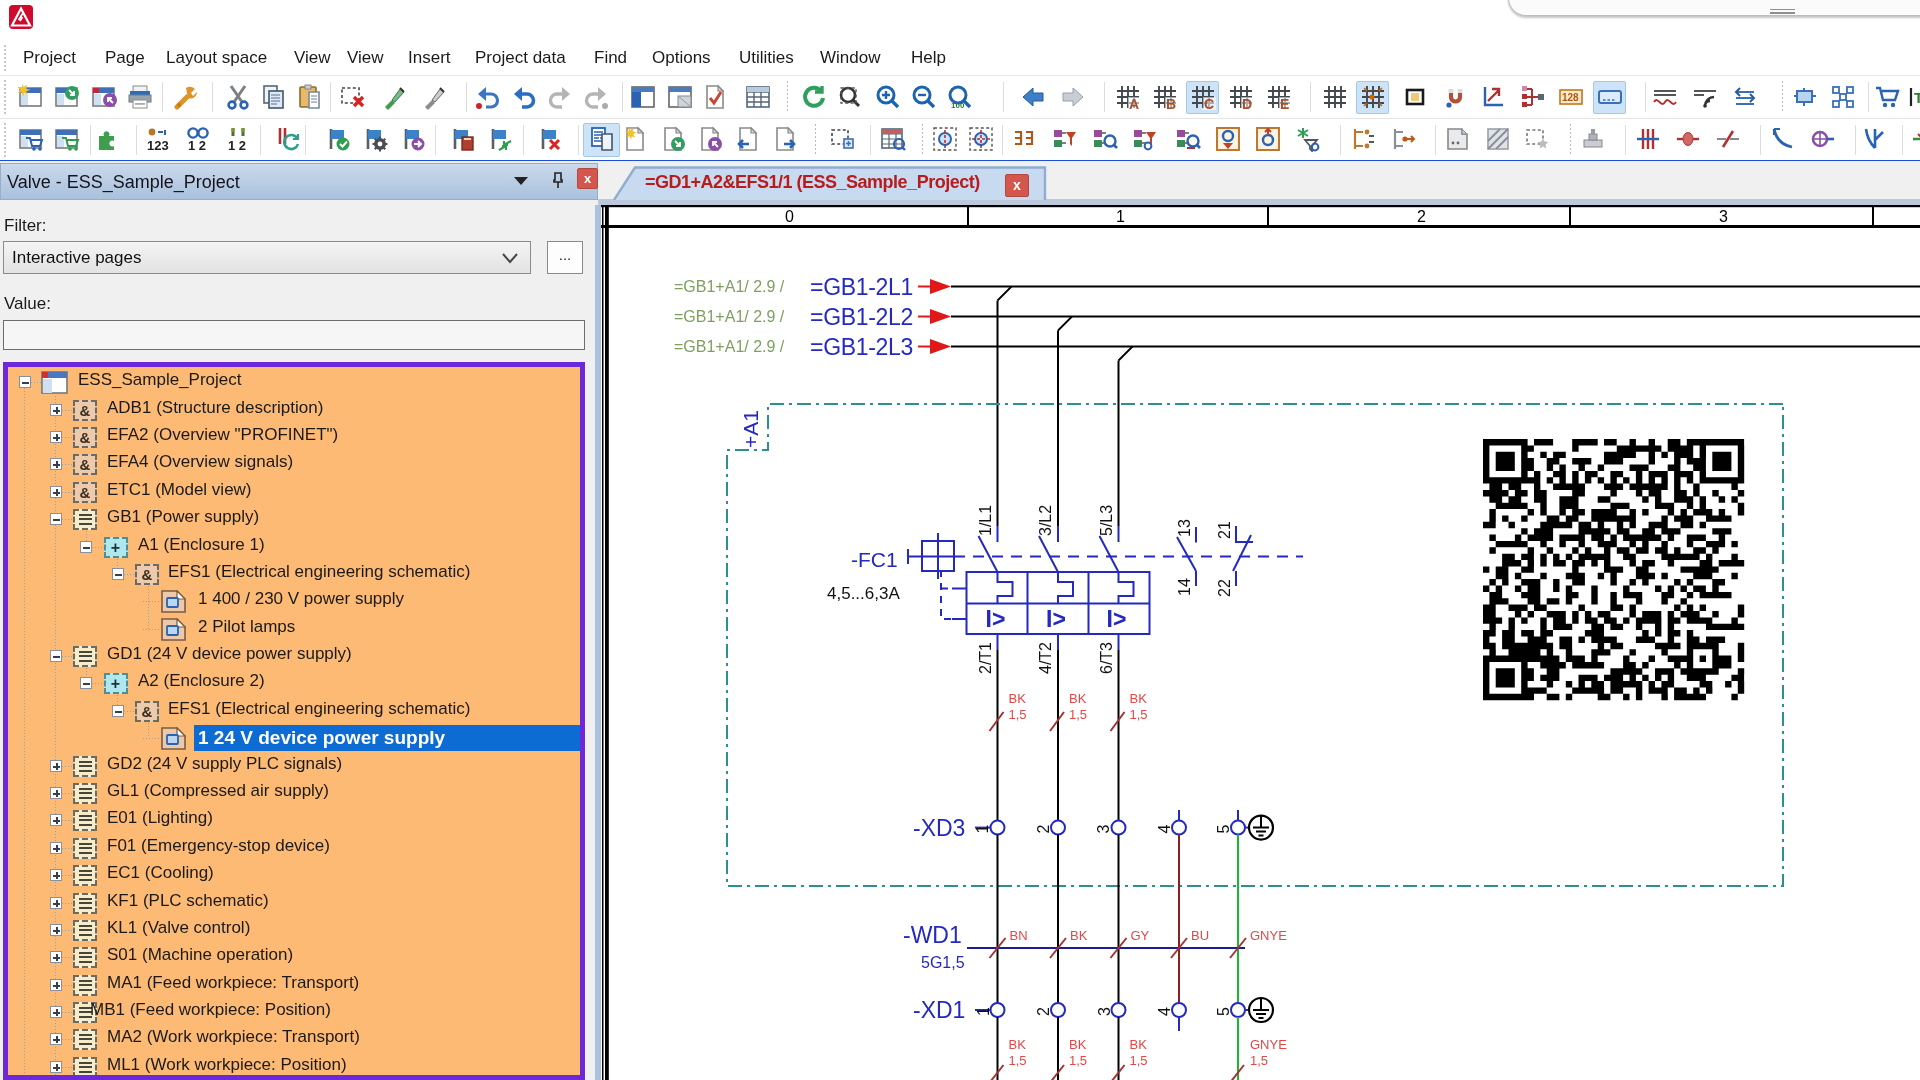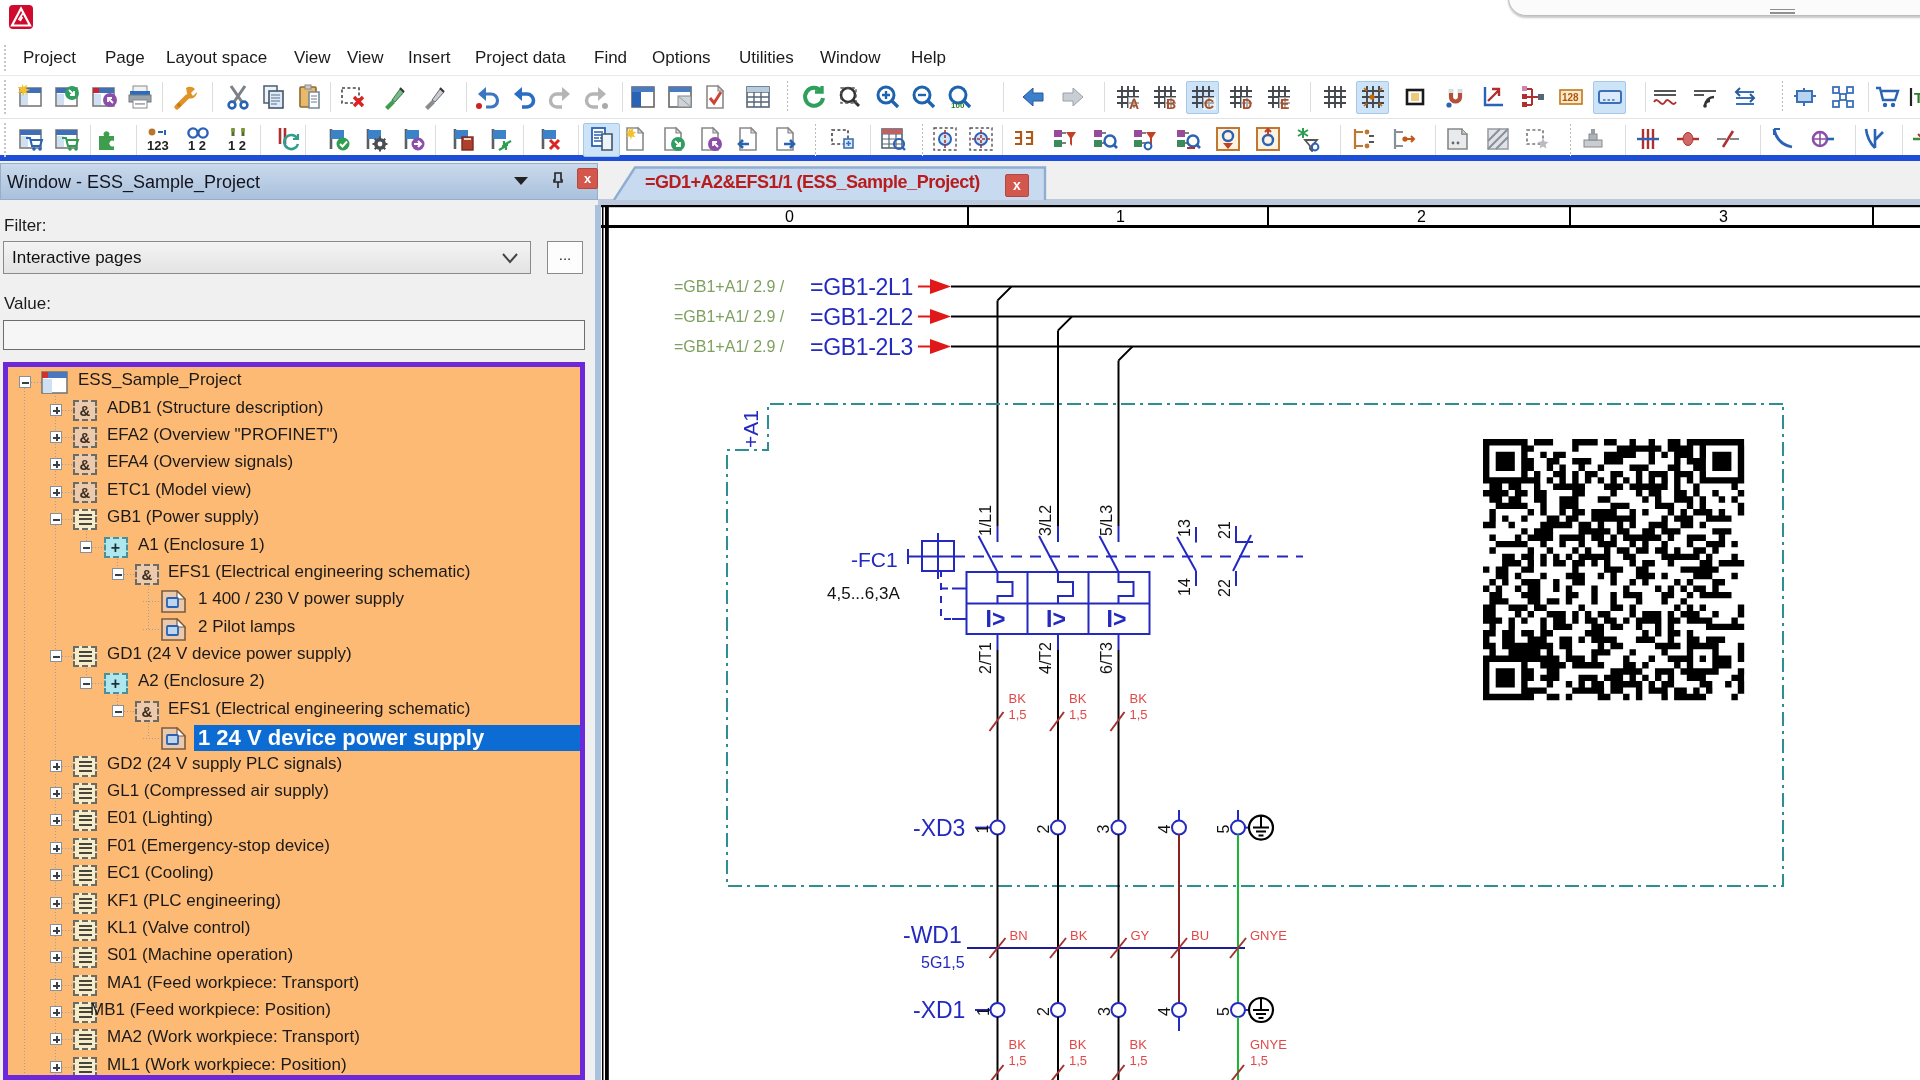--- a/index.html
+++ b/index.html
@@ -2,39 +2,39 @@
 <html><head><meta charset="utf-8">
 <style>
 *{margin:0;padding:0;box-sizing:border-box}
 html,body{width:1920px;height:1080px;overflow:hidden;background:#fff;
  font-family:"Liberation Sans",sans-serif;}
 .abs{position:absolute}
 #titlebar{position:absolute;left:0;top:0;width:1920px;height:40px;background:#fff}
 #menubar{position:absolute;left:0;top:40px;width:1920px;height:36px;background:#fff;border-bottom:1px solid #e9e9e9}
 .mi{position:absolute;top:8px;font-size:17px;color:#1b1b1b}
 #tb1{position:absolute;left:0;top:76px;width:1920px;height:43px;background:#fff;border-bottom:1px solid #e4e4e4}
-#tb2{position:absolute;left:0;top:119px;width:1920px;height:42px;background:#fff;border-bottom:6px solid #1d4ed8}
+#tb2{position:absolute;left:0;top:119px;width:1920px;height:42px;background:#fff;border-bottom:1px solid #1d4ed8}
 .sep{position:absolute;top:6px;width:1px;height:30px;background:#dcdcdc}
 .dsep{position:absolute;top:5px;width:1px;height:32px;background:repeating-linear-gradient(#bbb 0 2px,#fff 2px 4px)}
 .handle{position:absolute;left:4px;top:4px;width:2px;height:34px;background:repeating-linear-gradient(#c6c6c6 0 2px,#fff 2px 4px)}
 .ic{position:absolute;width:26px;height:26px}
 .hl{background:#cde3f7;border:1px solid #a4c8e8;border-radius:2px}
 #panel{position:absolute;left:0;top:161px;width:598px;height:919px;background:#f0f0f0}
 #ptitle{position:absolute;left:0;top:2px;width:598px;height:37px;
  background:linear-gradient(#cad9ec,#a9c1dc);border:1px solid #98aec8}
 #ptitle .t{position:absolute;left:6px;top:8px;font-size:18px;color:#14141e}
 #filterlbl{position:absolute;left:4px;top:55px;font-size:17px;color:#1b1b1b}
 #combo{position:absolute;left:3px;top:80px;width:528px;height:33px;background:linear-gradient(#f4f4f4,#e3e3e3);border:1px solid #8a8a8a}
 #combo .t{position:absolute;left:8px;top:6px;font-size:17px;color:#111}
 #dots{position:absolute;left:547px;top:80px;width:36px;height:33px;background:#fdfdfd;border:1px solid #8a8a8a;text-align:center;font-size:15px;color:#222;line-height:26px}
 #valuelbl{position:absolute;left:4px;top:133px;font-size:17px;color:#1b1b1b}
 #valuebox{position:absolute;left:3px;top:159px;width:582px;height:30px;background:#f6f6f6;border:1px solid #6d6d6d}
 #treebox{position:absolute;left:3px;top:201px;width:582px;height:718px;background:#fdba74;border:5px solid #6d28d9;overflow:hidden}
 .trow{position:absolute;font-size:17px;color:#1a1a1a;white-space:nowrap}
-.tsel{position:absolute;background:#0c6cd4;color:#fff;font-weight:bold;font-size:22px;white-space:nowrap}
+.tsel{position:absolute;background:#0c6cd4;color:#fff;font-weight:bold;font-size:19px;white-space:nowrap}
 .exp{position:absolute;width:12px;height:12px;background:#fff;border:1px solid #899099}
 .exp:before{content:"";position:absolute;left:2px;top:5px;width:7px;height:1.6px;background:#3a3f47}
 .exp.plus:after{content:"";position:absolute;left:5px;top:2px;width:1.6px;height:7px;background:#3a3f47}
 .dotv{position:absolute;width:1px;background-image:linear-gradient(#9aa0a8 1px,transparent 1px);background-size:1px 3px}
 .doth{position:absolute;height:1px;background-image:linear-gradient(90deg,#9aa0a8 1px,transparent 1px);background-size:3px 1px}
 .amp{position:absolute;width:24px;height:21px;background:#eccaab;border:2px dashed #6b6b66;
  font-size:15px;font-weight:bold;color:#3c2e20;text-align:center;line-height:18px}
 .lin{position:absolute;width:24px;height:21px;background:#f6ecca;border:2px dashed #6b6b66}
 .lin i{position:absolute;left:3.5px;width:13px;height:2.2px;background:#454539}
 .plu{position:absolute;width:24px;height:21px;background:#aee7ee;border:2px dashed #4e8e96;
@@ -570,21 +570,21 @@
 <svg class="ic" style="left:1862px;top:7px" width="26" height="26" viewBox="0 0 26 26">
       <path d="M4 3 c1 8 4 14 9 19 M13 3 v19 M13 14 l8-8" fill="none" stroke="#2a62b4" stroke-width="2.6"></path>
     </svg>
 <svg class="ic" style="left:1910px;top:7px" width="26" height="26" viewBox="0 0 26 26">
       <path d="M3 13 h20 M13 4 v18" stroke="#3a8a3a" stroke-width="2.4"></path>
       <path d="M8 8 l10 10" stroke="#b03030" stroke-width="2"></path>
     </svg>
 </div>
 <div id="panel">
 <div id="ptitle">
-      <div class="t">Window - ESS_Sample_Project</div>
+      <div class="t">Valve - ESS_Sample_Project</div>
 <svg class="abs" style="left:512px;top:12px" width="16" height="10">
         <path d="M1 1 h14 l-7 8z" fill="#222"></path>
       </svg>
 <svg class="abs" style="left:550px;top:7px" width="14" height="20">
         <path d="M4 2 h6 v7 h1 v2 H3 v-2 h1 z" fill="none" stroke="#222" stroke-width="1.6"></path>
         <path d="M7 11 v6" stroke="#222" stroke-width="1.6"></path>
       </svg>
 <div class="abs" style="left:576px;top:4px;width:21px;height:21px;background:#d4574e;border:1px solid #b34840;border-radius:2px;color:#fff;font-size:13px;font-weight:bold;text-align:center;line-height:19px">x</div>
 </div>
 <div id="filterlbl">Filter:</div>
@@ -724,21 +724,21 @@
         <i style="top:12px"></i>
       </div>
 <div class="trow" style="left:99px;top:496px">EC1 (Cooling)</div>
 <div class="doth" style="left:54px;top:536px;width:11px"></div>
 <div class="exp plus" style="left:42px;top:530px"></div>
 <div class="lin" style="left:65px;top:526px">
         <i style="top:2.6px"></i>
         <i style="top:7.3px"></i>
         <i style="top:12px"></i>
       </div>
-<div class="trow" style="left:99px;top:524px">KF1 (PLC engineering)</div>
+<div class="trow" style="left:99px;top:524px">KF1 (PLC schematic)</div>
 <div class="doth" style="left:54px;top:563px;width:11px"></div>
 <div class="exp plus" style="left:42px;top:557px"></div>
 <div class="lin" style="left:65px;top:553px">
         <i style="top:2.6px"></i>
         <i style="top:7.3px"></i>
         <i style="top:12px"></i>
       </div>
 <div class="trow" style="left:99px;top:551px">KL1 (Valve control)</div>
 <div class="doth" style="left:54px;top:590px;width:11px"></div>
 <div class="exp plus" style="left:42px;top:584px"></div>

